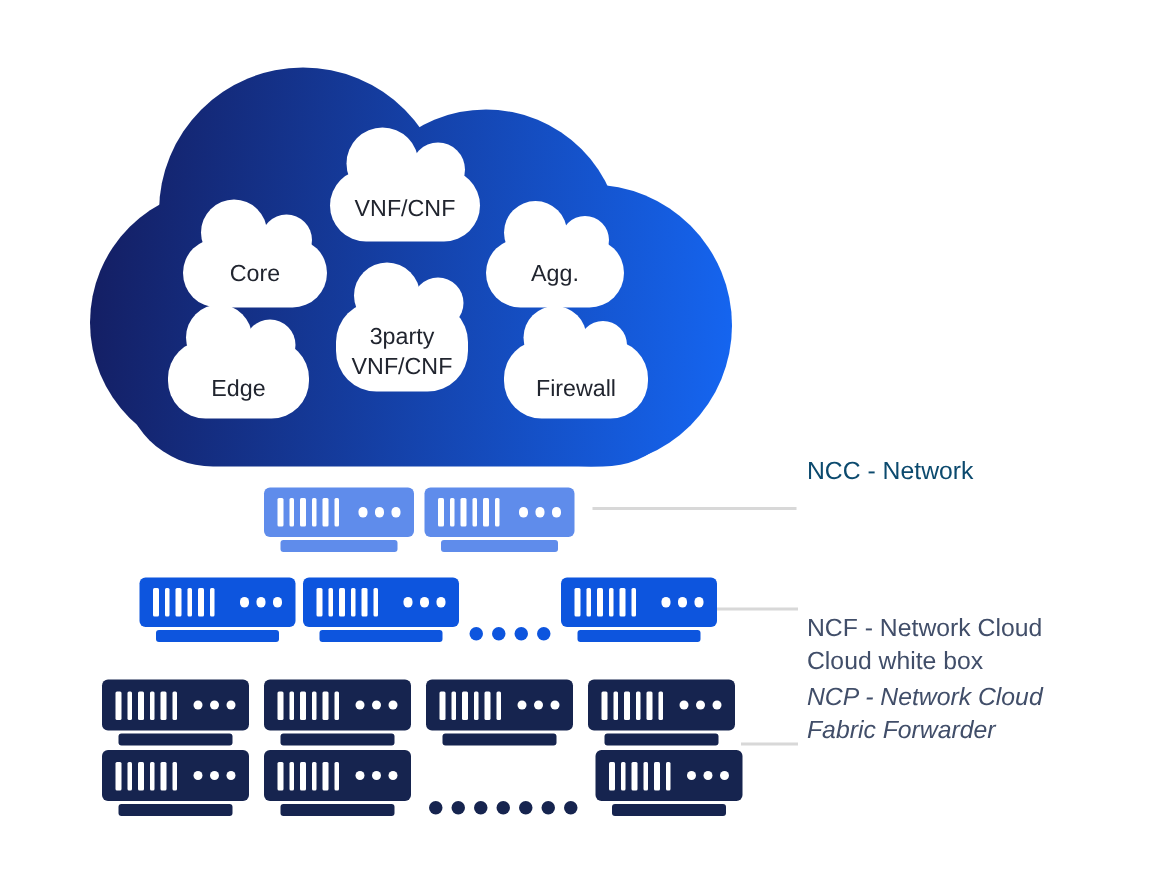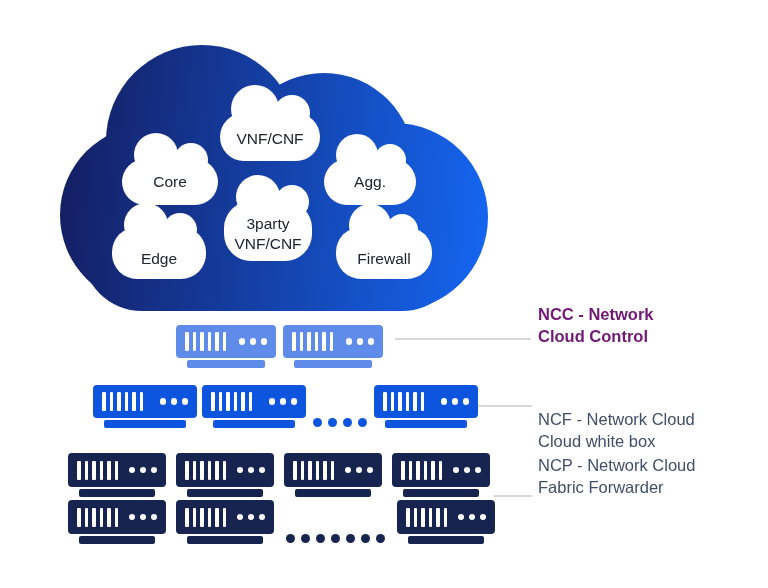--- a/index.html
+++ b/index.html
@@ -43,21 +43,21 @@
   #line-ncc{left:395px;top:338px;width:136px;}
   #line-ncf{left:478px;top:405px;width:54px;}
   #line-ncp{left:494px;top:495px;width:38px;}
   
   .layer-label{
     position:absolute;left:538px;width:225px;
     font-size:16.5px;line-height:22px;font-weight:400;
   }
   #label-ncc{top:303px;}
   #label-ncf{top:378px;}
-  #label-ncp{top:454px;}
+  #label-ncp{top:454px;font-style:italic;}
 </style>
 </head>
 <body>
 
 <div class="canvas">
 
   <svg id="cloud-svg" width="440" height="280" viewBox="0 0 440 280">
     <defs>
       <linearGradient id="cloudGrad" gradientUnits="userSpaceOnUse" x1="0" y1="120" x2="440" y2="160">
         <stop offset="0" stop-color="#141d60"></stop>
@@ -360,23 +360,22 @@
           </div>
           <div class="base"></div>
         </div>
       </div>
     </div>
 
   <div class="connector" id="line-ncc" style="background: rgb(216, 216, 216);"></div>
   <div class="connector" id="line-ncf" style="background: rgb(216, 216, 216);"></div>
   <div class="connector" id="line-ncp" style="background: rgb(216, 216, 216);"></div>
 
-  <div class="layer-label" id="label-ncc" style="color: #701a75; font-weight: bold;">
+  <div class="layer-label" id="label-ncc" style="color: #0c4a6e;">
     <div>NCC - Network</div>
-    <div>Cloud Control</div>
   </div>
   <div class="layer-label" id="label-ncf" style="color: rgb(65, 78, 105); margin-top: 30px;">
     <div>NCF - Network Cloud</div>
     <div>Cloud white box</div>
   </div>
   <div class="layer-label" id="label-ncp" style="color: rgb(65, 78, 105);">
     <div>NCP - Network Cloud</div>
     <div>Fabric Forwarder</div>
   </div>
 

